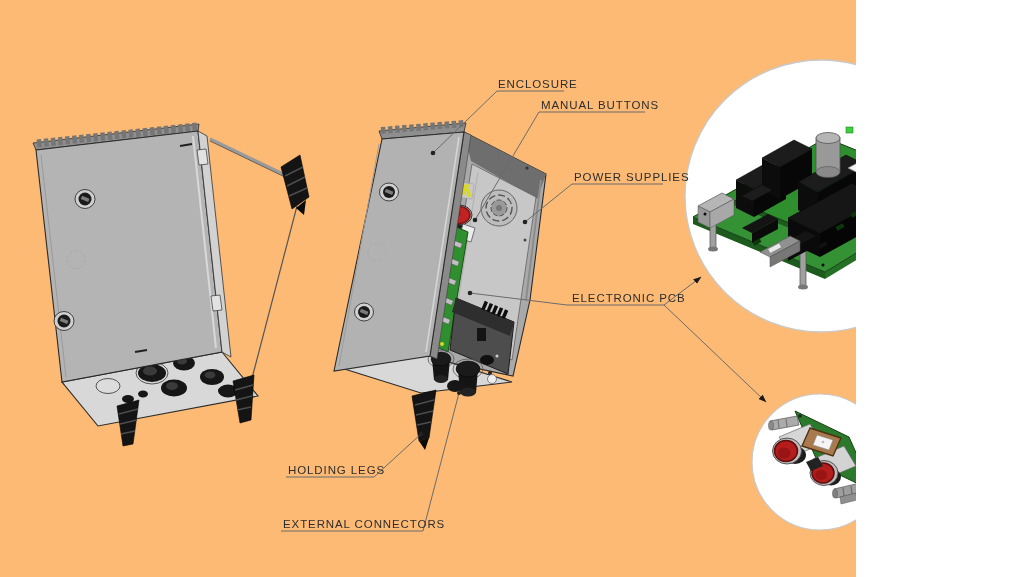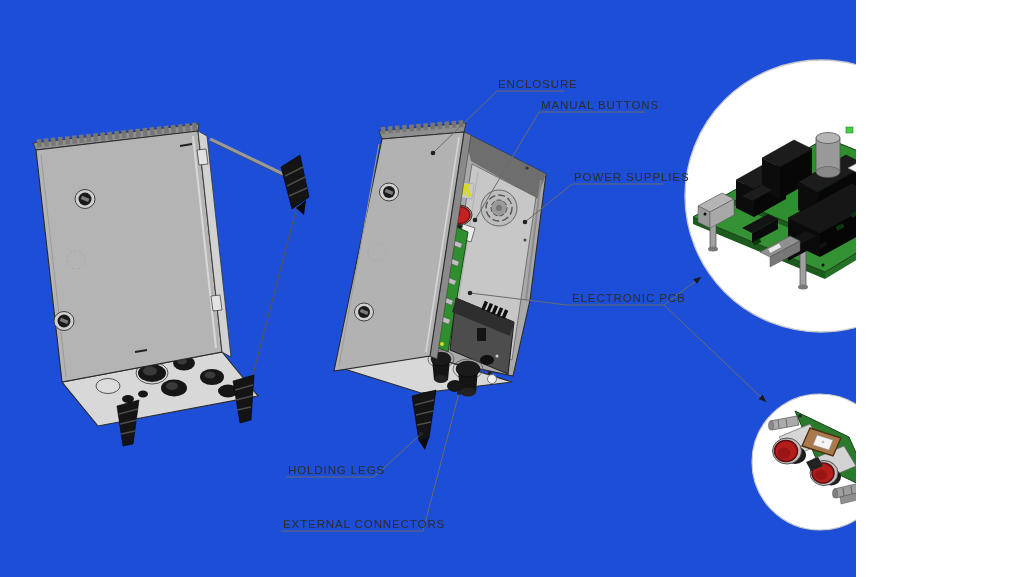--- a/index.html
+++ b/index.html
@@ -1,16 +1,16 @@
 <!DOCTYPE html>
 <html><head>
 <meta charset="utf-8">
 <style>
   html,body{margin:0;padding:0;background:#fff;}
-  .stage{position:relative;width:856px;height:577px;background:#1d4ed8;overflow:hidden;
+  .stage{position:relative;width:856px;height:577px;background:#fdba74;overflow:hidden;
          font-family:"Liberation Sans",sans-serif;}
   svg{display:block;}
   .cad-label{font-family:"Liberation Sans",sans-serif;font-size:11.5px;letter-spacing:0.9px;
              fill:#2d2d2d;}
   .ln{stroke:#6b6b6b;stroke-width:1;fill:none;}
   .dot{fill:#222;stroke:none;}
   .edge{stroke:#2a2a2a;stroke-width:1.1;}
 </style>
 </head>
 <body>

